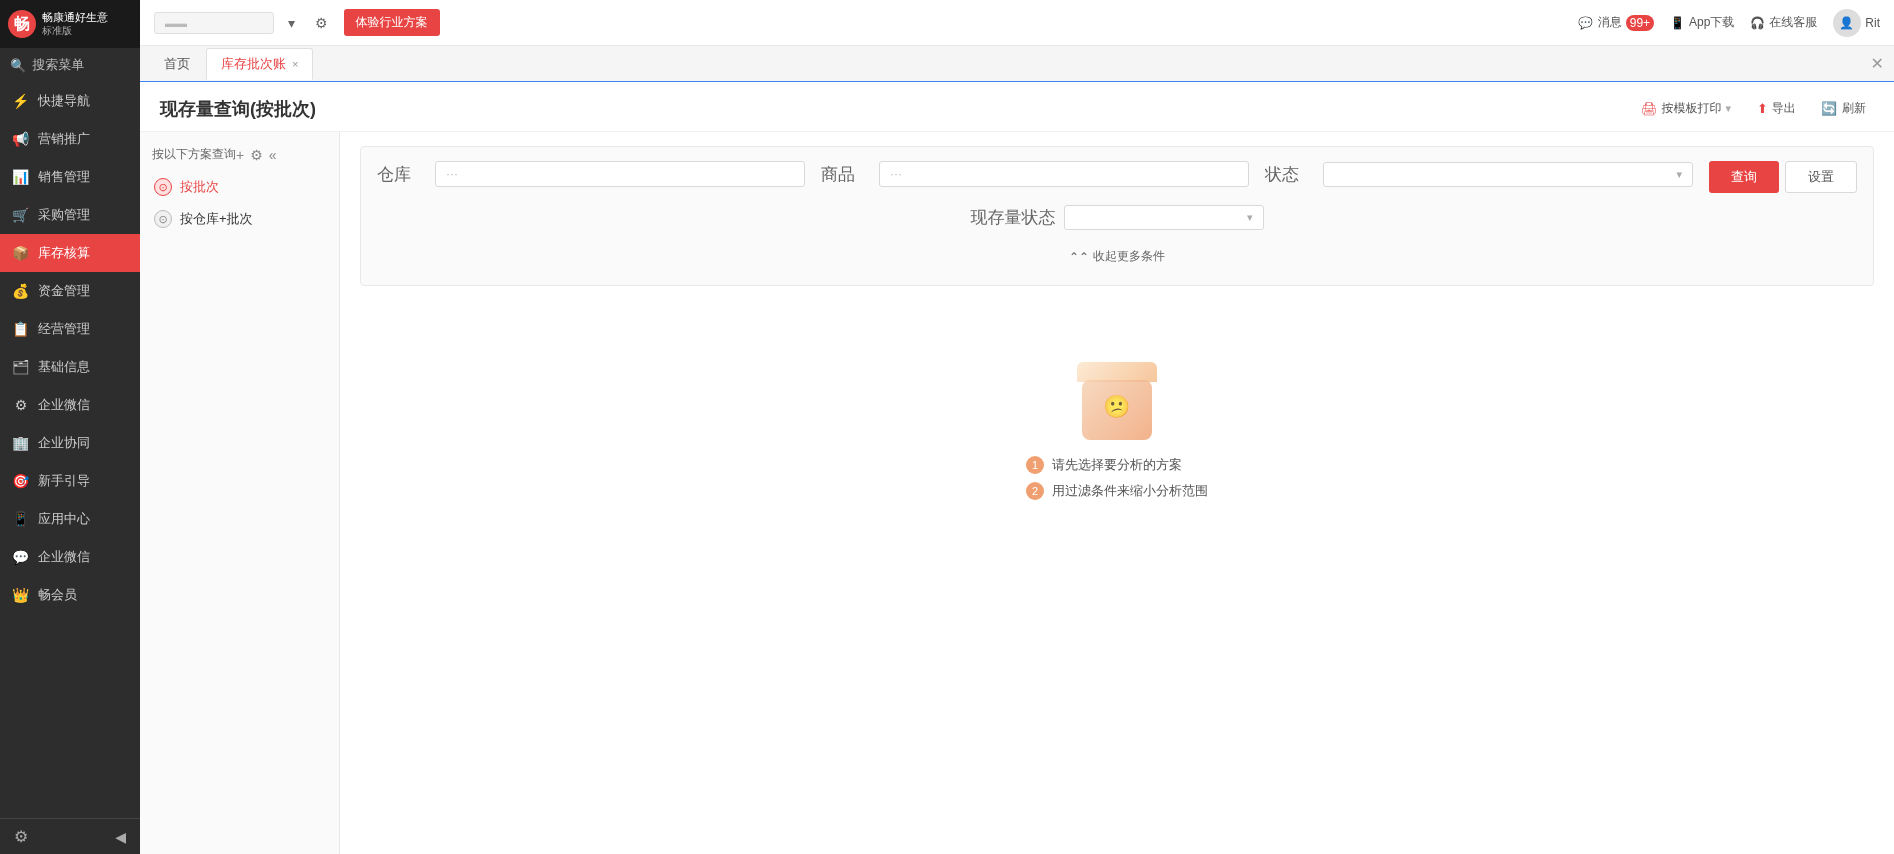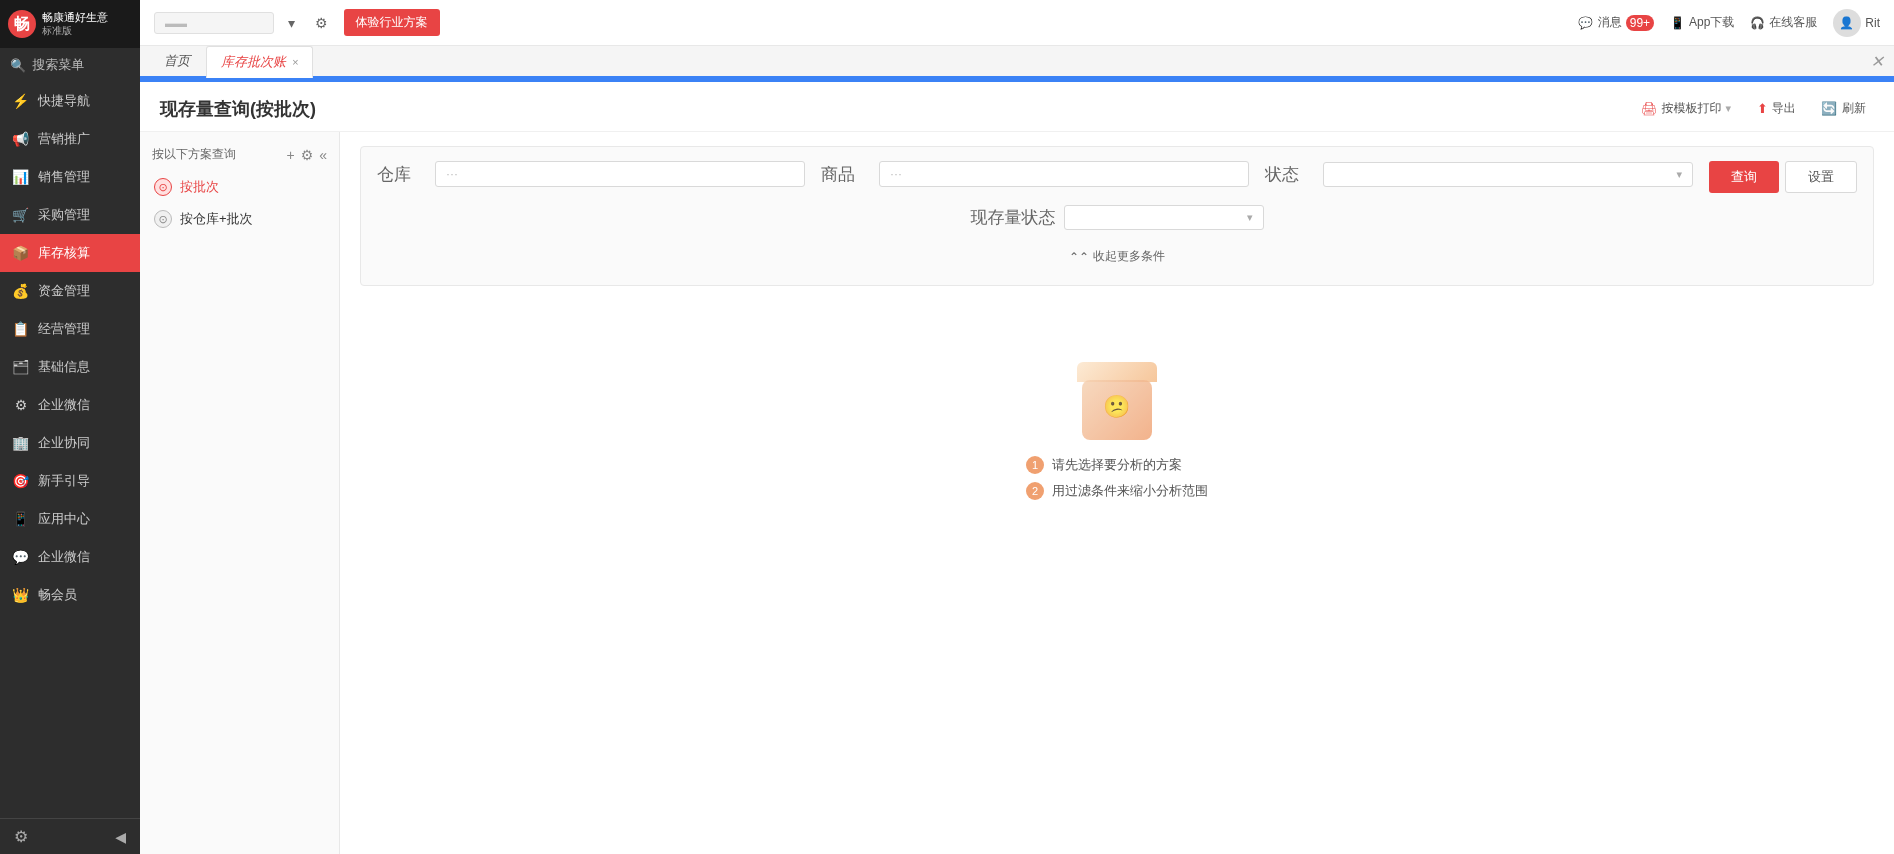--- a/index.html
+++ b/index.html
@@ -92,26 +92,25 @@
       font-size: 12px; padding: 1px 4px; min-width: 18px; text-align: center;
     }
     .user-avatar {
       width: 28px; height: 28px; background: #ddd; border-radius: 50%;
       display: flex; align-items: center; justify-content: center; font-size: 12px; color: #888;
     }
 
     
     .tabbar {
       background: #f5f5f5;
-      border-bottom: 6px solid #3b82f6;
+      border-bottom: 1px solid #3b82f6;
       display: flex; align-items: center;
       padding: 0 10px;
       height: 36px;
       gap: 2px;
-      font-style: italic;
     }
     .tab {
       padding: 6px 14px; font-size: 13px; cursor: pointer;
       border-radius: 3px 3px 0 0; display: flex; align-items: center; gap: 6px;
       color: #555;
     }
     .tab.active {
       background: #fff; color: #e84444; border: 1px solid #e0e0e0; border-bottom: 1px solid #fff;
       margin-bottom: -1px;
     }
@@ -140,21 +139,21 @@
     
     .content-body {
       display: flex; flex: 1; overflow: hidden;
     }
     .left-panel {
       width: 200px; min-width: 200px;
       background: #fafafa; border-right: 1px solid #e8e8e8;
       padding: 10px 0;
     }
     .left-panel-header {
-      display: flex; align-items: center; justify-content: space-between;
+      display: flex; align-items: center; 
       padding: 4px 12px 8px;
       font-size: 12px; color: #666;
     }
     .left-panel-actions { display: flex; gap: 6px; }
     .left-panel-action { cursor: pointer; color: #888; font-size: 14px; }
     .plan-item {
       display: flex; align-items: center; gap: 8px;
       padding: 7px 14px; cursor: pointer; font-size: 13px; color: #333;
     }
     .plan-item.active { color: #e84444; }

